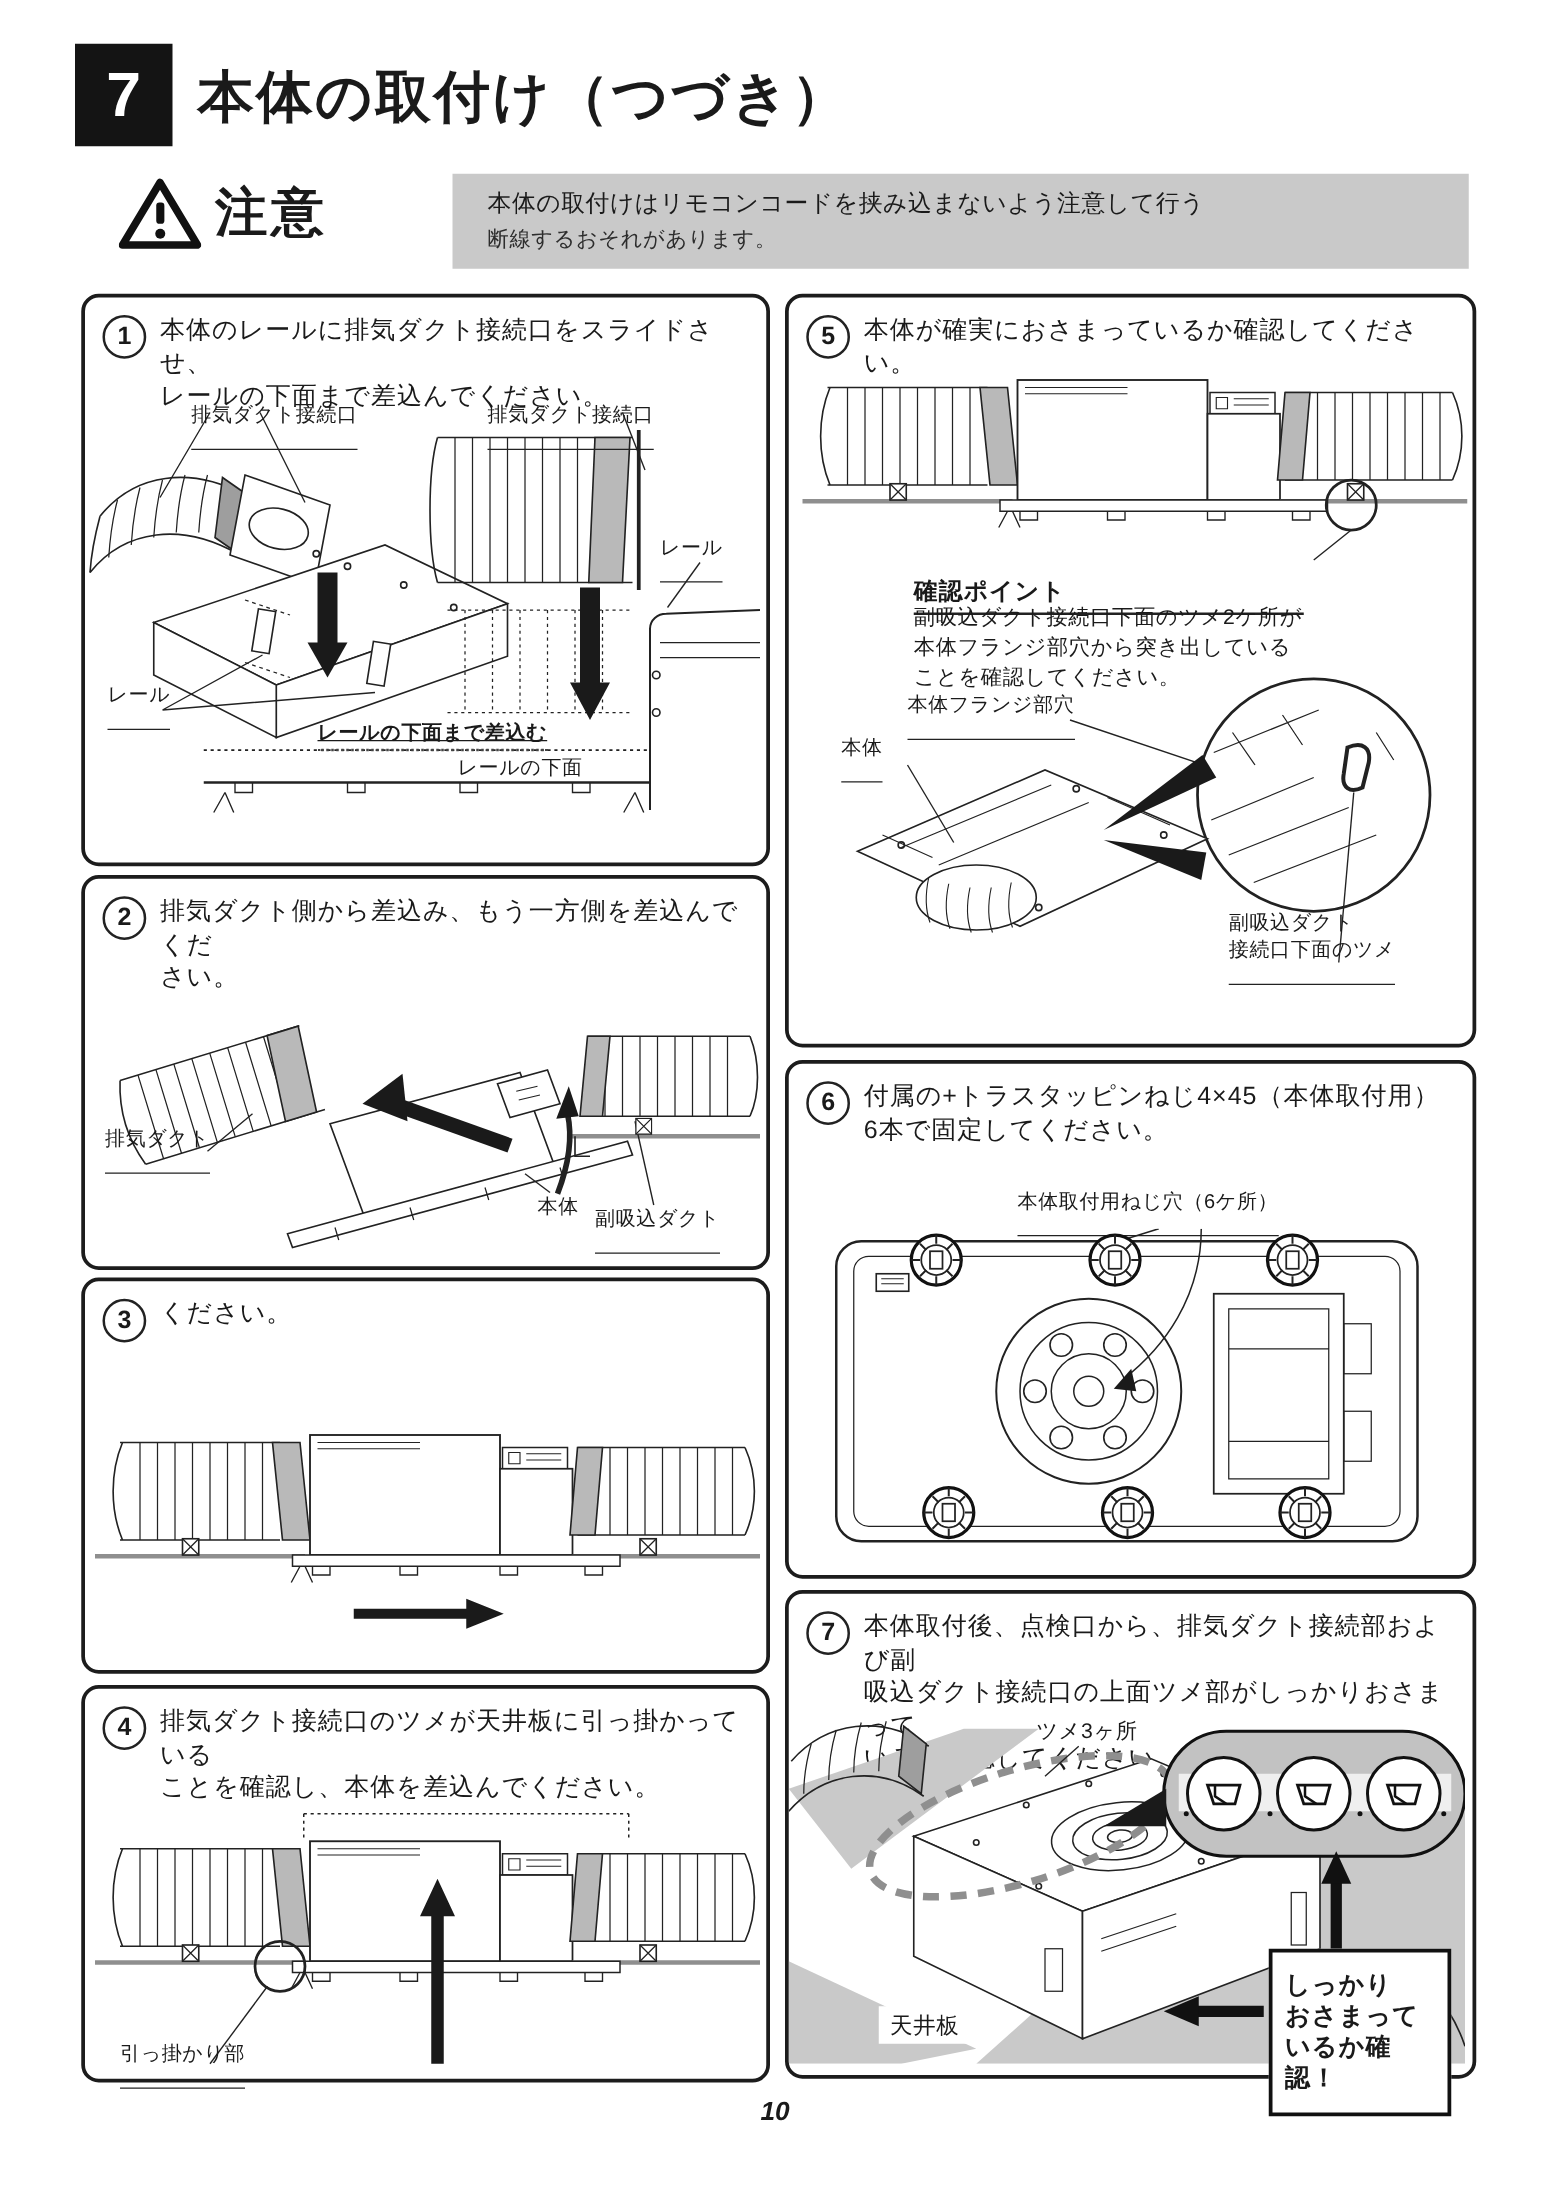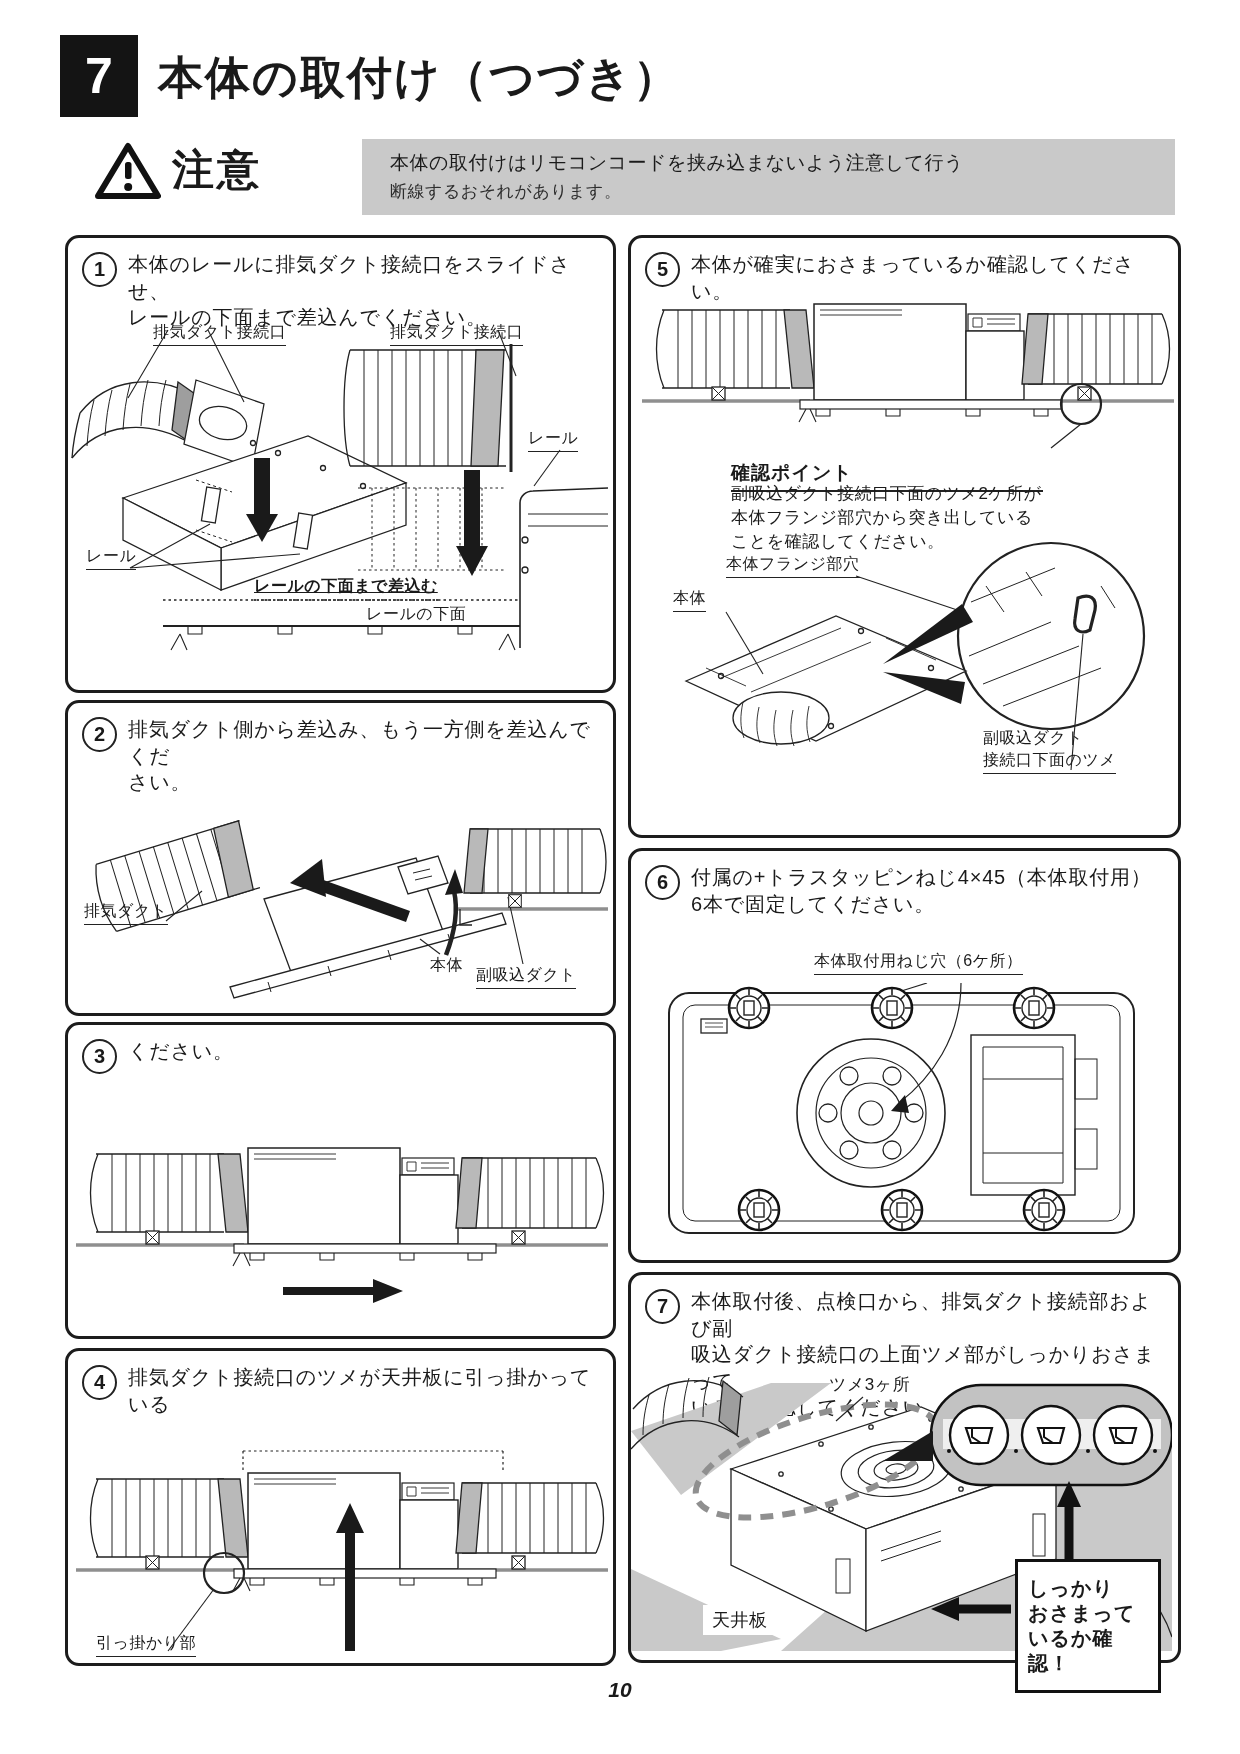--- a/index.html
+++ b/index.html
@@ -17,21 +17,21 @@
   #warn-box .l1{position:absolute;left:28px;top:11px;font-size:19px;font-weight:500;letter-spacing:0.5px;}
   #warn-box .l2{position:absolute;left:28px;top:41px;font-size:17px;color:#2d2d2d;letter-spacing:0.5px;}
   
   .sbox{position:absolute;border:3px solid #1c1c1c;border-radius:14px;background:#fff;}
   .step-head{position:absolute;left:14px;top:13px;right:10px;display:flex;gap:11px;align-items:flex-start;}
   .snum{flex:0 0 auto;width:31px;height:31px;border:2px solid #222;border-radius:50%;margin-top:1px;
         display:flex;align-items:center;justify-content:center;font-size:20px;font-weight:700;}
   .stext{font-size:20px;line-height:1.33;letter-spacing:0.8px;}
   .diagram{position:absolute;left:0;}
   .dlabel{position:absolute;font-size:16px;white-space:nowrap;letter-spacing:0.5px;}
-  .dlabel.u{border-bottom:1.6px solid #222;padding-bottom:2px;}
+  .dlabel.u{border-bottom:1.6px solid #222;padding-bottom:16px;}
   .dlabel.b{font-weight:700;}
   .dlabel.dot{border-bottom:2px dotted #444;padding-bottom:2px;text-decoration:underline;}
   .dlabel.bg{background:#fff;padding:3px 9px;}
   
   .check-title{position:absolute;font-size:19px;font-weight:700;border-bottom:2px solid #222;
       width:312px;padding-bottom:4px;letter-spacing:1px;margin-top:12px;}
   .check-line{position:absolute;font-size:17px;letter-spacing:0.5px;white-space:nowrap;}
   
   #callout{position:absolute;border:3.5px solid #111;background:#fff;padding:14px 10px;line-height:1.25;}
   #callout div{font-size:20px;font-weight:700;letter-spacing:1px;}
@@ -226,20 +226,21 @@
       <use href="#xsec" x="0" y="15" width="540" height="135"></use>
       <polygon points="215,164 305,164 305,156 335,168 305,180 305,172 215,172" fill="#1a1a1a"></polygon>
     </svg>
   </section>
 
   <section class="sbox" style="left:65px;top:1348px;width:545px;height:312px">
     <div class="step-head">
       <div class="snum">4</div>
       <div class="stext">
         <div>排気ダクト接続口のツメが天井板に引っ掛かっている</div>
+        <div>ことを確認し、本体を差込んでください。</div>
       </div>
     </div>
     <svg class="diagram" style="top:82px" width="540" height="224" viewBox="0 0 540 224">
       <use href="#xsec" x="0" y="30" width="540" height="135"></use>
       <path d="M175,18 H435 M175,18 V38 M435,18 V38" fill="none" stroke="#222" stroke-width="1.2" stroke-dasharray="2.5,3"></path>
       <polygon points="277,218 287,218 287,100 296,100 282,70 268,100 277,100" fill="#1a1a1a"></polygon>
       <circle cx="156" cy="140" r="20" fill="none" stroke="#222" stroke-width="2.2"></circle>
       <path d="M100,218 L146,156" fill="none" stroke="#222" stroke-width="1.1"></path>
     </svg>
     <div class="dlabel u" style="left:28px;top:282px">引っ掛かり部</div>

